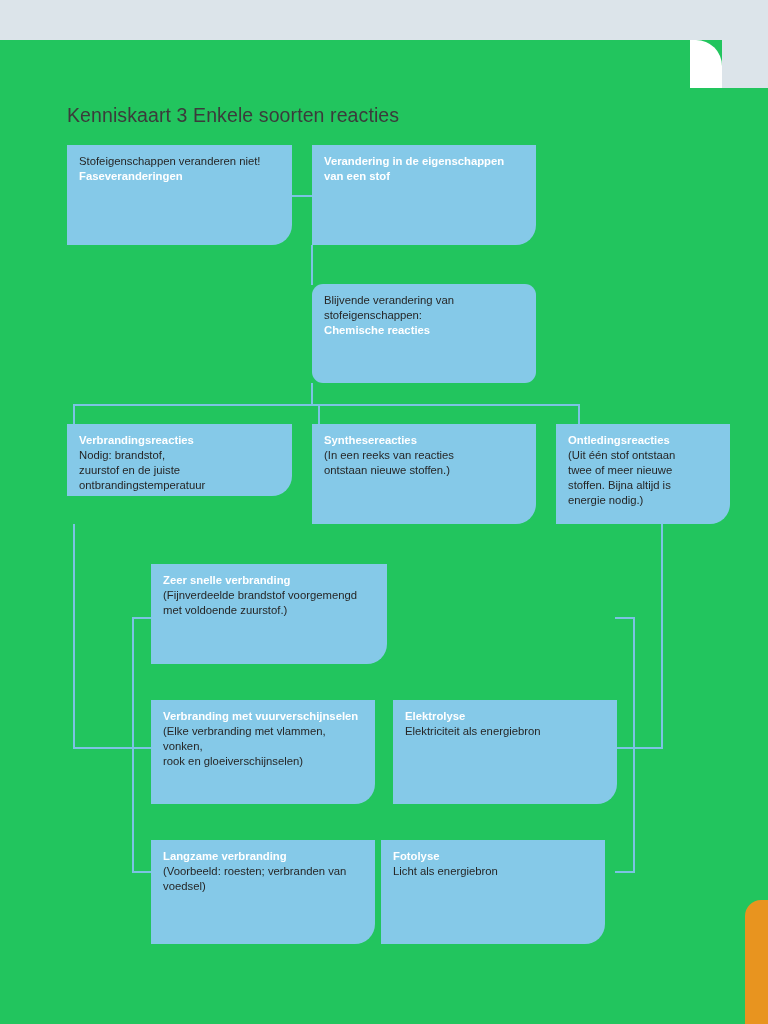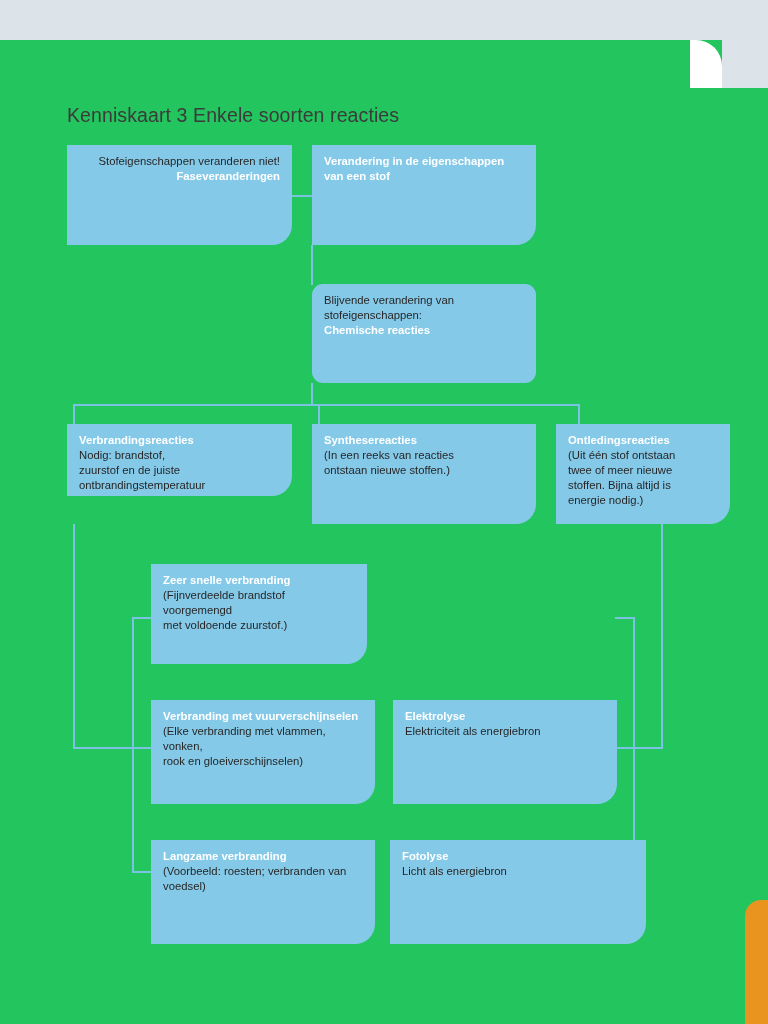--- a/index.html
+++ b/index.html
@@ -77,21 +77,21 @@
   <div class="conn h" style="left:132px;top:747px;width:20px;"></div>
   <div class="conn h" style="left:132px;top:871px;width:20px;"></div>
 
   <div class="conn v" style="left:661px;top:524px;height:225px;"></div>
   <div class="conn h" style="left:633px;top:747px;width:30px;"></div>
   <div class="conn v" style="left:633px;top:617px;height:256px;"></div>
   <div class="conn h" style="left:615px;top:617px;width:20px;"></div>
   <div class="conn h" style="left:615px;top:747px;width:20px;"></div>
   <div class="conn h" style="left:615px;top:871px;width:20px;"></div>
 
-  <div class="box" style="left:67px;top:145px;width:225px;height:100px;text-align:right;">
+  <div class="box" style="left:67px;top:145px;width:225px;height:100px;">
     <p>
       <span class="ln t-dark">Stofeigenschappen veranderen niet!</span>
       <span class="ln t-white">Faseveranderingen</span>
     </p>
   </div>
 
   <div class="box" style="left:312px;top:145px;width:224px;height:100px;">
     <p>
       <span class="ln t-white">Verandering in de eigenschappen</span>
       <span class="ln t-white">van een stof</span>
@@ -126,21 +126,21 @@
   <div class="box" style="left:556px;top:424px;width:174px;height:100px;">
     <p>
       <span class="ln t-white">Ontledingsreacties</span>
       <span class="ln t-dark">(Uit één stof ontstaan</span>
       <span class="ln t-dark">twee of meer nieuwe</span>
       <span class="ln t-dark">stoffen. Bijna altijd is</span>
       <span class="ln t-dark">energie nodig.)</span>
     </p>
   </div>
 
-  <div class="box" style="left:151px;top:564px;width:216px;height:100px;">
+  <div class="box" style="left:151px;top:564px;width:236px;height:100px;">
     <p>
       <span class="ln t-white">Zeer snelle verbranding</span>
       <span class="ln t-dark">(Fijnverdeelde brandstof voorgemengd</span>
       <span class="ln t-dark">met voldoende zuurstof.)</span>
     </p>
   </div>
 
 
   <div class="box" style="left:151px;top:700px;width:224px;height:104px;">
     <p>
@@ -158,20 +158,20 @@
     </p>
   </div>
 
   <div class="box" style="left:393px;top:700px;width:224px;height:104px;">
     <p>
       <span class="ln t-white">Elektrolyse</span>
       <span class="ln t-dark">Elektriciteit als energiebron</span>
     </p>
   </div>
 
-  <div class="box" style="left:390px;top:840px;width:256px;height:104px;">
+  <div class="box" style="left:381px;top:840px;width:224px;height:104px;">
     <p>
       <span class="ln t-white">Fotolyse</span>
       <span class="ln t-dark">Licht als energiebron</span>
     </p>
   </div>
 
 </div>
 
 </body></html>

